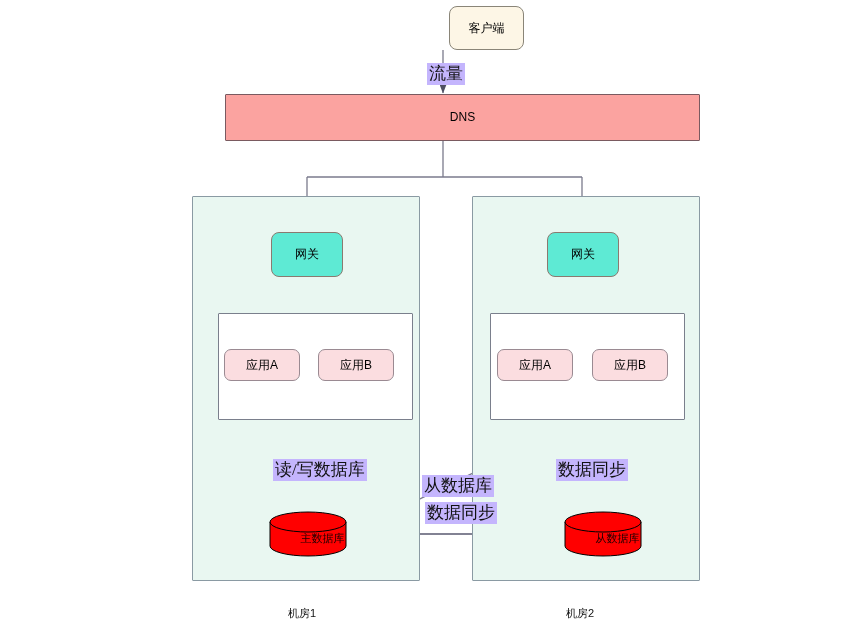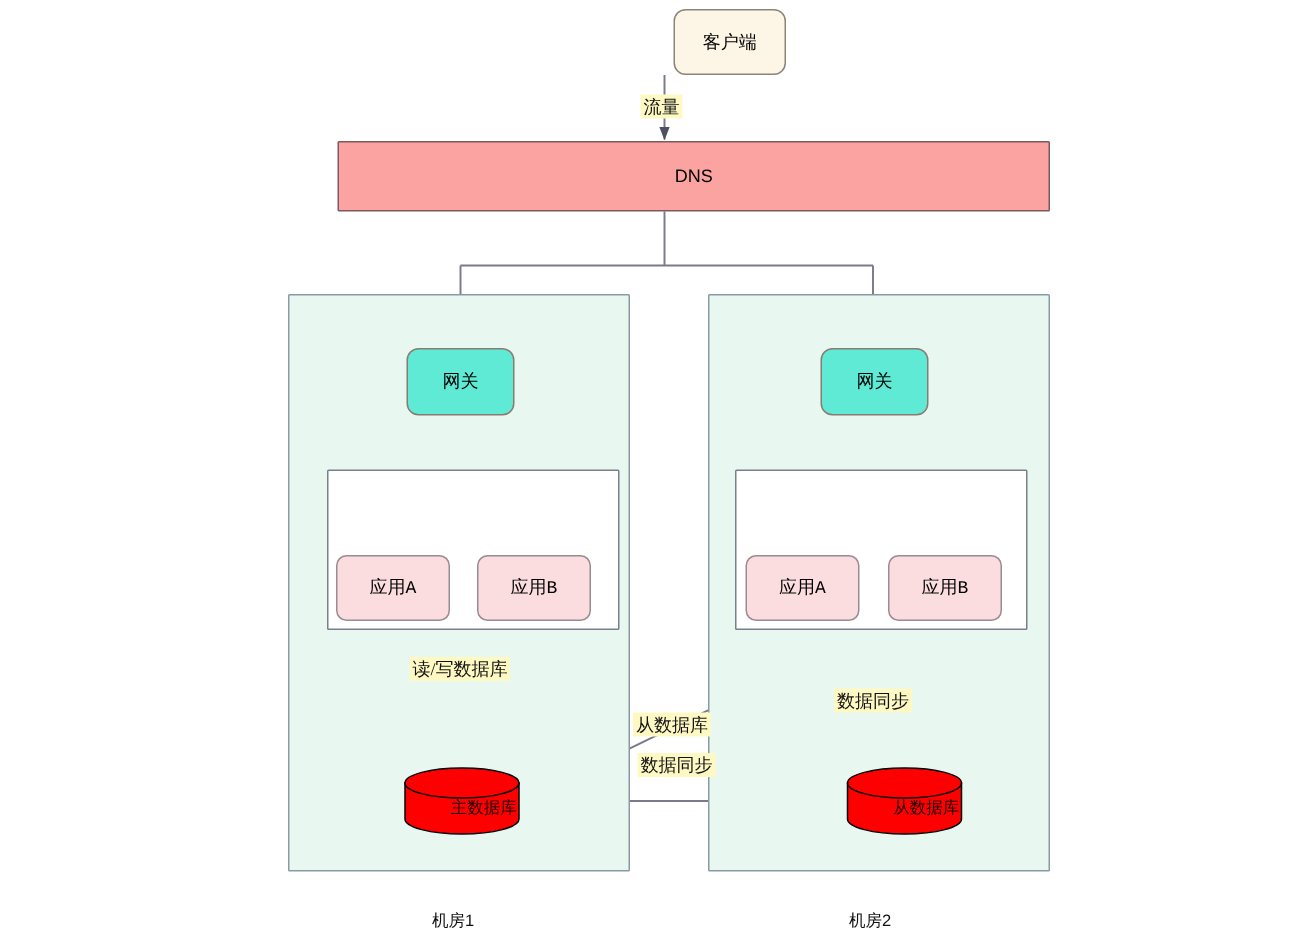--- a/index.html
+++ b/index.html
@@ -84,27 +84,26 @@
     width: 195px;
     height: 107px;
     background: #ffffff;
     border: 1px solid #7a7f8c;
     border-radius: 1px;
   }
   .appc-left  { left: 218px; }
   .appc-right { left: 490px; }
   
   .app-box {
-    top: 370px;
+    top: 349px;
     width: 76px;
-    height: 44px;
+    height: 32px;
     background: #fbdde0;
     border: 1px solid #9a8a92;
     border-radius: 7px;
-    font-family: Liberation Mono, monospace;
   }
   .app-a-left  { left: 224px; }
   .app-b-left  { left: 318px; }
   .app-a-right { left: 497px; }
   .app-b-right { left: 592px; }
   
   .db {
     position: absolute;
     width: 78px;
     height: 46px;
@@ -123,29 +122,29 @@
     font-size: 11px;
     color: #1a0000;
     padding-top: 9px;
     box-sizing: border-box;
     pointer-events: none;
     padding-left: 29px;
   }
   
   .edge-label {
     position: absolute;
-    font-size: 12px;
+    font-size: 17px;
     color: #111111;
-    background: #fef9c3;
+    background: #c4b5fd;
     padding: 1px 2px;
     white-space: nowrap;
     line-height: 1.2;
   }
   .lbl-traffic    { left: 427px; top: 63px; }
-  .lbl-rw-db      { left: 273px; top: 438px; font-family: Liberation Serif, serif; }
+  .lbl-rw-db      { left: 273px; top: 459px; font-family: Liberation Serif, serif; }
   .lbl-write-db   { left: 422px; top: 475px; }
   .lbl-read-db    { left: 556px; top: 459px; }
   .lbl-sync       { left: 425px; top: 502px; }
   
   .caption {
     position: absolute;
     font-size: 11px;
     color: #111111;
     white-space: nowrap;
   }

